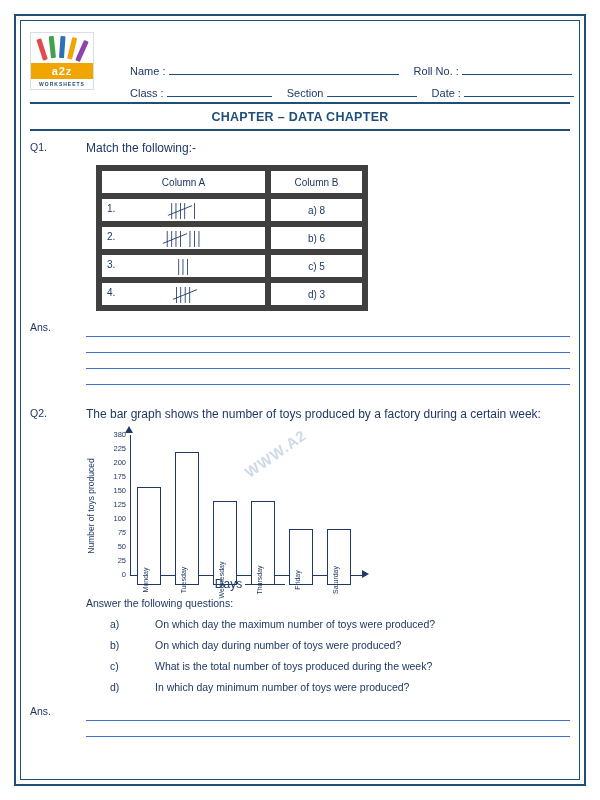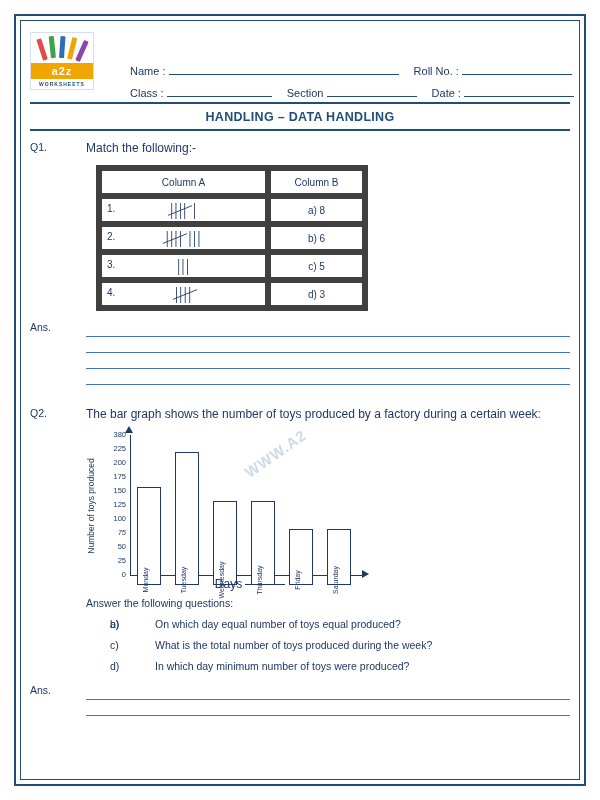--- a/index.html
+++ b/index.html
@@ -297,21 +297,21 @@
       </div>
 
       <div class="field-row r1">
         <span class="lbl">Name :</span>
         <span class="ln" style="width:230px;"></span>
         <span class="lbl" style="margin-left:12px;">Roll No. :</span>
         <span class="ln" style="width:110px;"></span>
       </div>
     </div>
 
-    <div class="chapter">HANDLING – DATA HANDLING</div>
+    <div class="chapter">CHAPTER – DATA CHAPTER</div>
 
     <div class="qrow">
       <span class="qno">Q1.</span>
       <div class="qtext">Match the following:-</div>
     </div>
 
     <table class="match-table">
       <tbody>
           <tr>
         <th class="col-a">Column A</th>
@@ -416,24 +416,25 @@
         <span>Days</span><span class="dash"></span>
       </div>
 
       <div class="watermark">WWW.A2</div>
     </div>
 
     <div class="answer-q">Answer the following questions:</div>
 
     <div class="sub-q">
       <span class="sl">a)</span>
+      <span class="st">On which day the maximum number of toys were produced?</span>
     </div>
     <div class="sub-q">
       <span class="sl">b)</span>
-      <span class="st">On which day equal number of toys equal produced?</span>
+      <span class="st">On which day during number of toys were produced?</span>
     </div>
     <div class="sub-q">
       <span class="sl">c)</span>
       <span class="st">What is the total number of toys produced during the week?</span>
     </div>
     <div class="sub-q">
       <span class="sl">d)</span>
       <span class="st">In which day minimum number of toys were produced?</span>
     </div>
 

